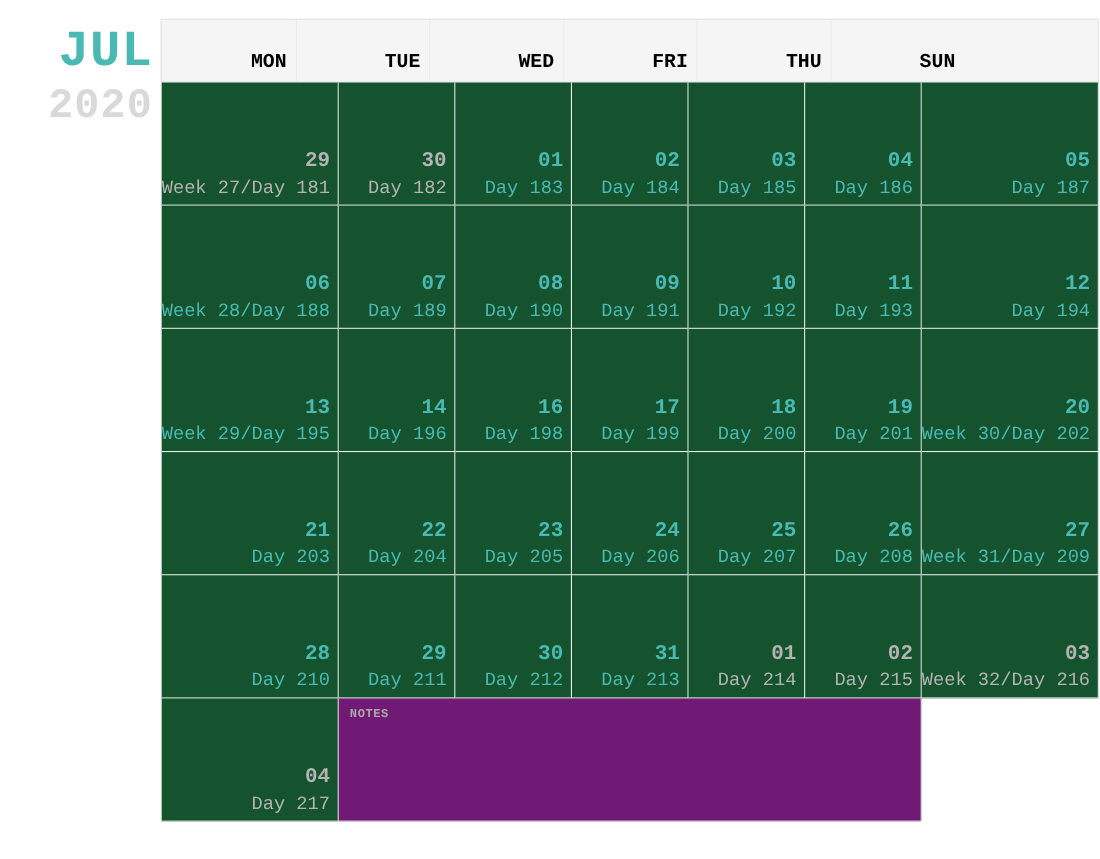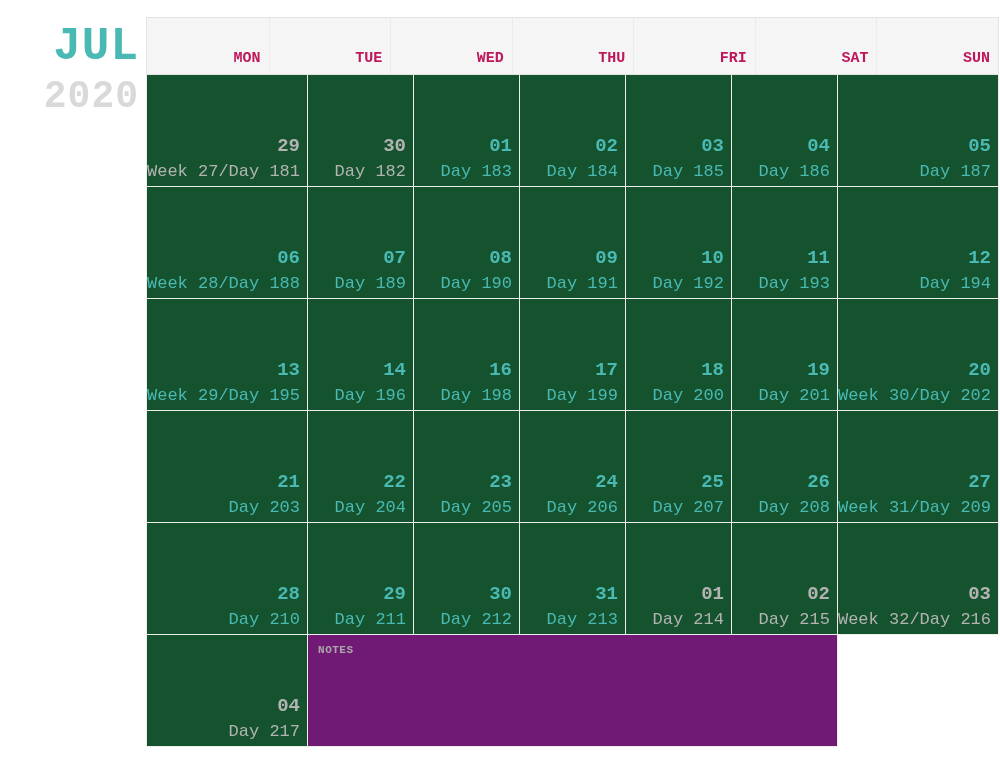--- a/index.html
+++ b/index.html
@@ -46,22 +46,22 @@
     background: #f5f5f5;
     border: 1px solid #e3e3e3;
     box-sizing: border-box;
   }
   .weekday-cell {
     display: flex;
     align-items: flex-end;
     justify-content: flex-end;
     padding: 0 8px 7px 0;
     font-weight: bold;
-    font-size: 15px;
-    color: #be185d;
+    font-size: 18px;
+    color: #000000;
     border-left: 1px solid #ebebeb;
     box-sizing: border-box;
   }
   .weekday-cell:first-child { border-left: none; }
   .grid {
     display: grid;
     grid-template-columns: repeat(7, 1fr);
     border-left: 1px solid #ededed;
     box-sizing: border-box;
   }
@@ -125,23 +125,22 @@
   <div class="month-block">
     <div class="month-name">JUL</div>
     <div class="year">2020</div>
   </div>
 
   <div class="calendar">
     <div class="weekday-row">
       <div class="weekday-cell">MON</div>
       <div class="weekday-cell">TUE</div>
       <div class="weekday-cell">WED</div>
+      <div class="weekday-cell">FRI</div>
       <div class="weekday-cell">THU</div>
-      <div class="weekday-cell">FRI</div>
-      <div class="weekday-cell">SAT</div>
       <div class="weekday-cell">SUN</div>
     </div>
     <div class="grid">
         <div class="day-cell muted">
           <div class="day-num">29</div>
           <div class="day-label">Week 27/Day 181</div>
         </div>
         <div class="day-cell muted">
           <div class="day-num">30</div>
           <div class="day-label">Day 182</div>

